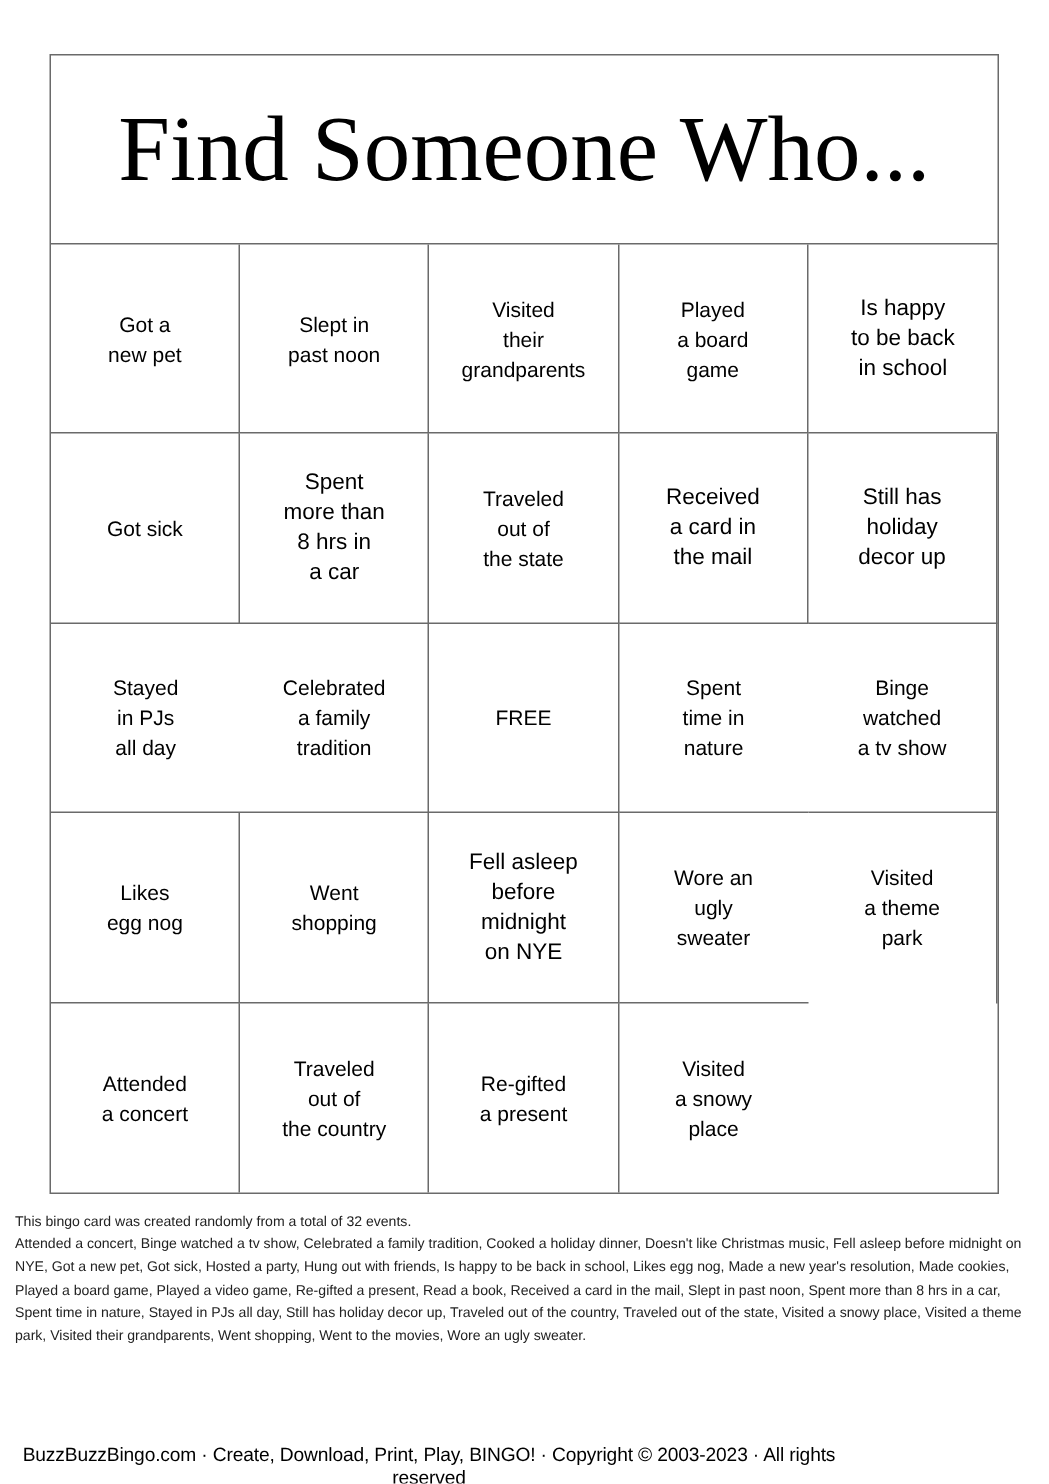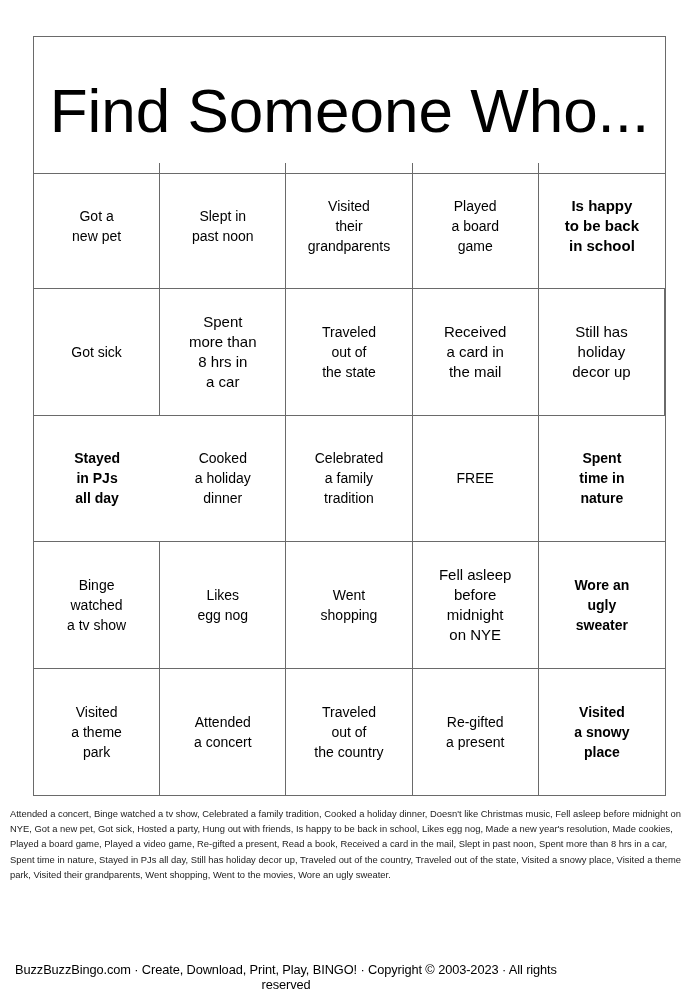--- a/index.html
+++ b/index.html
@@ -20,31 +20,32 @@
     left: 33px;
     top: 36px;
     width: 633px;
     height: 760px;
     box-sizing: border-box;
     border: 1px solid #6a6a6a;
   }
   .card-title {
     position: absolute;
     left: 0;
-    top: 11px;
+    top: 0;
     width: 631px;
     height: 126px;
     display: flex;
     align-items: center;
     justify-content: center;
     font-size: 62px;
     line-height: 1;
     border-bottom: 1px solid #6a6a6a;
     box-sizing: border-box;
     padding-bottom: 0;
+    font-family: Liberation Serif, serif;
   }
   .grid {
     position: absolute;
     left: 0;
     top: 126px;
     width: 631px;
     height: 632px;
     display: grid;
     grid-template-columns: repeat(5, 1fr);
     grid-template-rows: repeat(5, 1fr);
@@ -55,21 +56,21 @@
     border-bottom: 1px solid #6a6a6a;
     display: flex;
     align-items: center;
     justify-content: center;
     text-align: center;
     font-size: 14px;
     line-height: 20px;
     padding: 0 4px;
     white-space: pre-line;
   }
-  .cell.col-5 { border-right: none; font-weight: bold; }
+  .cell.col-5 { border-right: none; }
   .cell.row-5 { border-bottom: none; }
   .cell.small {
     font-size: 15px;
     line-height: 20px;
   }
   .footnote {
     position: absolute;
     left: 10px;
     top: 806px;
     width: 680px;
@@ -121,23 +122,20 @@
     <div class="cell small">Received
 a card in
 the mail</div>
     <div class="cell small">Still has
 holiday
 decor up</div>
 
     <div class="cell col-5">Stayed
 in PJs
 all day</div>
-    <div class="cell">Cooked
-a holiday
-dinner</div>
     <div class="cell">Celebrated
 a family
 tradition</div>
     <div class="cell">FREE</div>
     <div class="cell col-5">Spent
 time in
 nature</div>
 
     <div class="cell">Binge
 watched
@@ -164,16 +162,17 @@
 the country</div>
     <div class="cell row-5">Re-gifted
 a present</div>
     <div class="cell row-5 col-5">Visited
 a snowy
 place</div>
   </div>
 </div>
 
 <div class="footnote">
+  <p>This bingo card was created randomly from a total of 32 events.</p>
   <p>Attended a concert, Binge watched a tv show, Celebrated a family tradition, Cooked a holiday dinner, Doesn't like Christmas music, Fell asleep before midnight on NYE, Got a new pet, Got sick, Hosted a party, Hung out with friends, Is happy to be back in school, Likes egg nog, Made a new year's resolution, Made cookies, Played a board game, Played a video game, Re-gifted a present, Read a book, Received a card in the mail, Slept in past noon, Spent more than 8 hrs in a car, Spent time in nature, Stayed in PJs all day, Still has holiday decor up, Traveled out of the country, Traveled out of the state, Visited a snowy place, Visited a theme park, Visited their grandparents, Went shopping, Went to the movies, Wore an ugly sweater.</p>
 </div>
 
 <div class="footer">BuzzBuzzBingo.com · Create, Download, Print, Play, BINGO! · Copyright © 2003-2023 · All rights reserved</div>
 
 </body></html>

